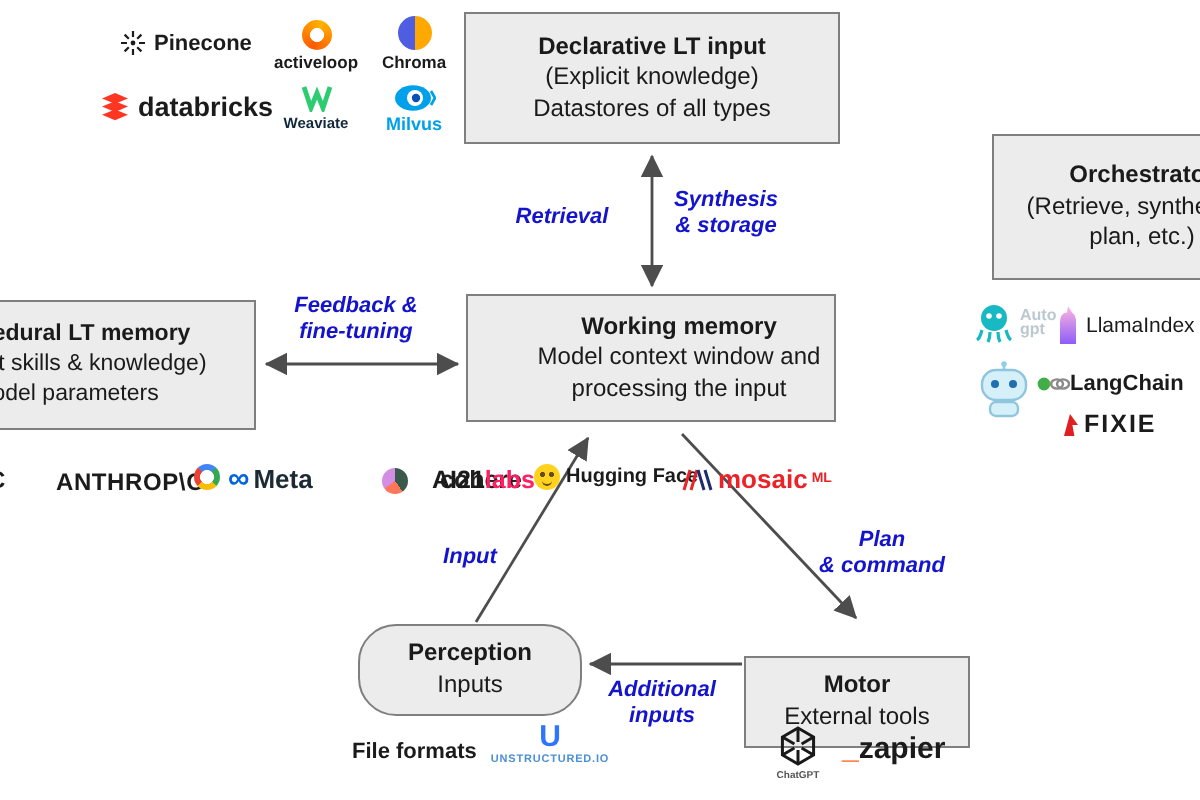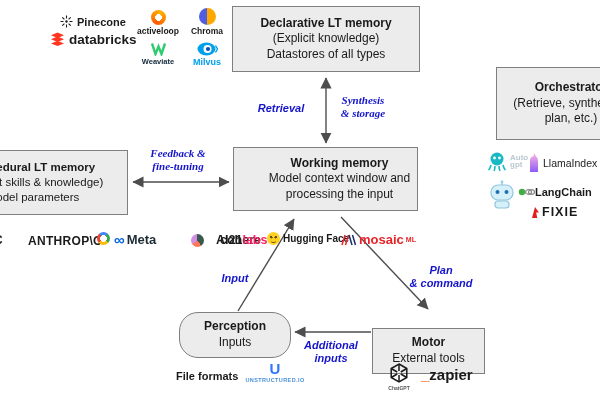--- a/index.html
+++ b/index.html
@@ -16,38 +16,38 @@
   #box-declarative{left:232px;top:6px;width:188px;height:66px;}
   #box-orchestrator{left:496px;top:67px;width:150px;height:73px;}
   #box-procedural{left:-62px;top:150px;width:190px;height:65px;font-size:11.5px;}
   #box-working{left:233px;top:147px;width:185px;height:64px;padding-left:28px;}
   #box-perception{left:179px;top:312px;width:112px;height:46px;border-radius:19px;}
   #box-motor{left:372px;top:312px;width:113px;height:46px;margin-top:16px;}
 
   .edge-label{position:absolute;color:#1414cc;font-weight:bold;font-style:italic;font-size:11px;
        text-align:center;line-height:1.2;transform:translate(-50%,-50%);z-index:2;white-space:nowrap;}
   #lbl-retrieval{left:281px;top:109px;}
-  #lbl-synthesis{left:363px;top:107px;font-family:Liberation Serif, serif;}
-  #lbl-feedback{left:178px;top:160px;font-family:Liberation Serif, serif;}
+  #lbl-synthesis{left:363px;top:107px;}
+  #lbl-feedback{left:178px;top:160px;}
   #lbl-controls{left:178px;top:207px;}
   #lbl-input{left:235px;top:279px;}
   #lbl-plan{left:441px;top:277px;}
   #lbl-additional{left:331px;top:352px;}
 
   .logo{position:absolute;display:flex;align-items:center;gap:4px;z-index:2;color:#1b1b1b;}
   .logo-col{flex-direction:column;gap:1px;justify-content:center;}
   .lname{font-weight:bold;}
 
   
   #lg-pinecone{left:60px;top:15px;font-size:11px;}
   #lg-activeloop{left:132px;top:10px;width:52px;}
   #lg-activeloop .lname{font-size:8.5px;font-weight:800;}
   #lg-chroma{left:184px;top:8px;width:46px;}
   #lg-chroma .lname{font-size:8.5px;font-weight:800;}
-  #lg-databricks{left:50px;top:32px;font-size:13.5px;}
+  #lg-databricks{left:50px;top:46px;font-size:13.5px;}
   #lg-databricks .lname{font-weight:800;}
   #lg-weaviate{left:138px;top:42px;width:40px;}
   #lg-weaviate .lname{font-size:7.5px;font-weight:800;color:#12283a;}
   #lg-milvus{left:184px;top:42px;width:46px;}
   #lg-milvus .lname{font-size:9px;font-weight:800;color:#00a1ea;}
 
   
   #lg-partial{left:-6px;top:233px;font-size:12px;font-weight:800;}
   #lg-anthropic{left:28px;top:234px;font-size:12px;font-weight:800;letter-spacing:.3px;}
   #lg-google{left:97px;top:232px;}
@@ -110,21 +110,21 @@
     <g stroke="#4d4d4d" stroke-width="1.4" fill="none">
       <line x1="326" y1="78" x2="326" y2="143" marker-start="url(#ah)" marker-end="url(#ah)"></line>
       <line x1="133" y1="182" x2="229" y2="182" marker-start="url(#ah)" marker-end="url(#ah)"></line>
       <line x1="238" y1="311" x2="294" y2="219" marker-end="url(#ah)"></line>
       <line x1="341" y1="217" x2="428" y2="309" marker-end="url(#ah)"></line>
       <line x1="371" y1="332" x2="295" y2="332" marker-end="url(#ah)"></line>
     </g>
   </svg>
 
   <div class="box" id="box-declarative">
-    <div class="title">Declarative LT memory</div>
+    <div class="title">Declarative LT input</div>
     <div class="bl">(Explicit knowledge)</div>
     <div class="bl">Datastores of all types</div>
   </div>
 
   <div class="box" id="box-orchestrator">
     <div class="title">Orchestrator</div>
     <div class="bl">(Retrieve, synthesize,</div>
     <div class="bl">plan, etc.)</div>
   </div>
 

